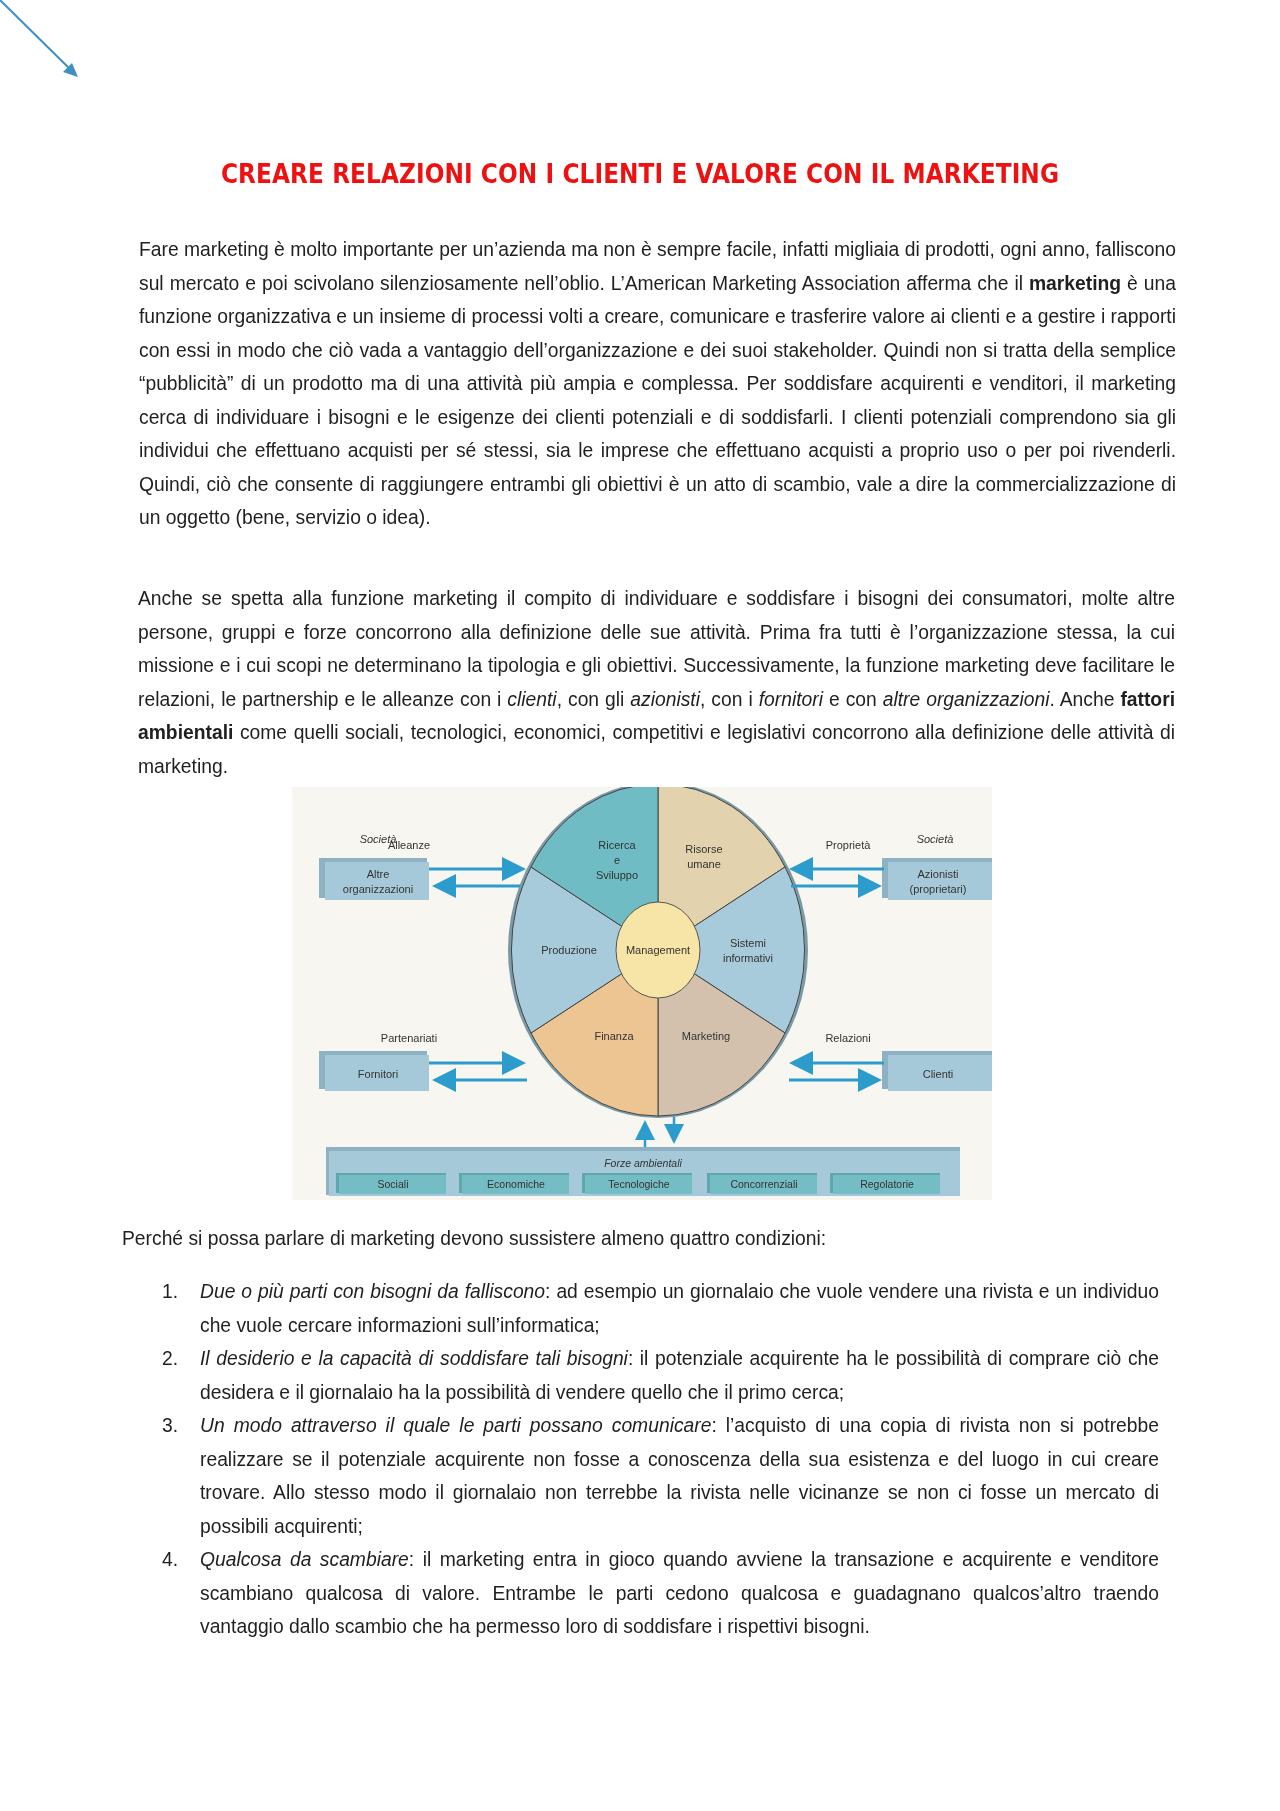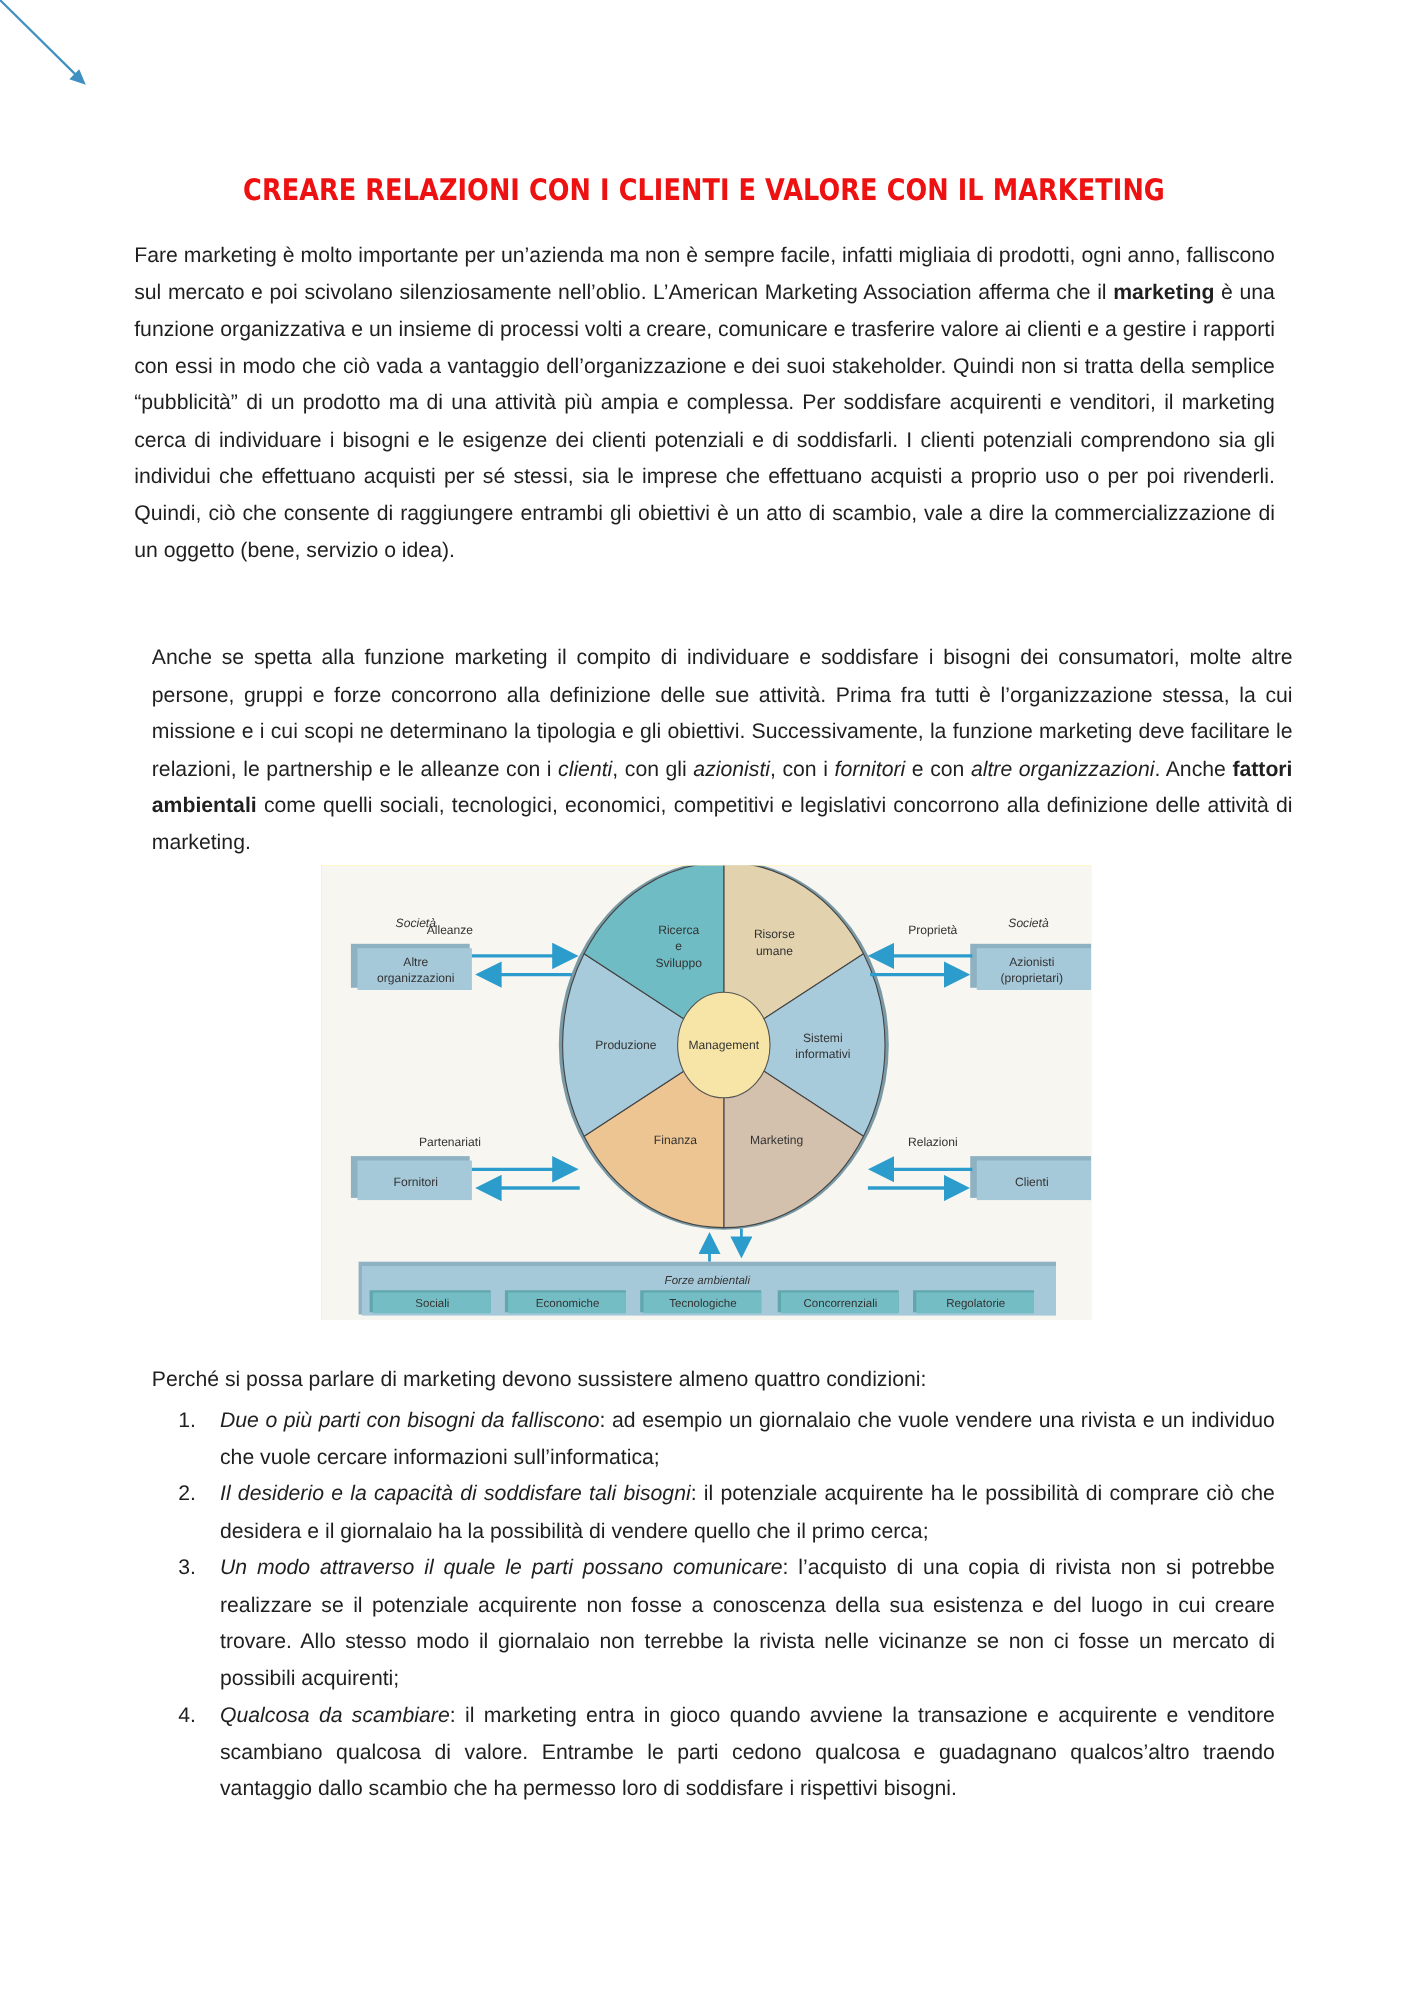--- a/index.html
+++ b/index.html
@@ -26,21 +26,21 @@
 </head>
 <body>
 
 <svg class="corner-arrow" viewBox="0 0 90 90">
   <line x1="0" y1="0" x2="72" y2="71" stroke="#3f8fc0" stroke-width="2"></line>
   <polygon points="78,77 63,72 72,63" fill="#3f8fc0"></polygon>
 </svg>
 
 <h1 class="page-title" style="margin:0;">CREARE RELAZIONI CON I CLIENTI E VALORE CON IL MARKETING</h1>
 
-<p class="body-text p1" style="margin:0;">
+<p class="body-text p1" style="margin:17px;">
   <span>Fare marketing è molto importante per un’azienda ma non è sempre facile, infatti migliaia di prodotti, ogni anno, falliscono sul mercato e poi scivolano silenziosamente nell’oblio. L’American Marketing Association afferma che il </span><b>marketing</b><span> è una funzione organizzativa e un insieme di processi volti a creare, comunicare e trasferire valore ai clienti e a gestire i rapporti con essi in modo che ciò vada a vantaggio dell’organizzazione e dei suoi stakeholder. Quindi non si tratta della semplice “pubblicità” di un prodotto ma di una attività più ampia e complessa. Per soddisfare acquirenti e venditori, il marketing cerca di individuare i bisogni e le esigenze dei clienti potenziali e di soddisfarli. I clienti potenziali comprendono sia gli individui che effettuano acquisti per sé stessi, sia le imprese che effettuano acquisti a proprio uso o per poi rivenderli. Quindi, ciò che consente di raggiungere entrambi gli obiettivi è un atto di scambio, vale a dire la commercializzazione di un oggetto (bene, servizio o idea).</span>
 </p>
 
 <p class="body-text p2" style="margin:16px;">
   <span>Anche se spetta alla funzione marketing il compito di individuare e soddisfare i bisogni dei consumatori, molte altre persone, gruppi e forze concorrono alla definizione delle sue attività. Prima fra tutti è l’organizzazione stessa, la cui missione e i cui scopi ne determinano la tipologia e gli obiettivi. Successivamente, la funzione marketing deve facilitare le relazioni, le partnership e le alleanze con i </span><i>clienti</i><span>, con gli </span><i>azionisti</i><span>, con i </span><i>fornitori</i><span> e con </span><i>altre organizzazioni</i><span>. Anche </span><b>fattori ambientali</b><span> come quelli sociali, tecnologici, economici, competitivi e legislativi concorrono alla definizione delle attività di marketing.</span>
 </p>
 
 <div class="diagram">
   <svg width="700" height="413" viewBox="0 0 700 413">
     <defs>
@@ -145,21 +145,21 @@
       </g>
       <g>
         <rect x="538" y="386" width="110" height="20" fill="#5fa6ad"></rect>
           <rect x="541" y="388" width="107" height="19" fill="#74bdc4"></rect>
         <text x="595" y="401" font-size="10.5" text-anchor="middle" fill="#333">Regolatorie</text>
       </g>
     </g>
   </svg>
 </div>
 
-<p class="body-text p3" style="margin:16px;">Perché si possa parlare di marketing devono sussistere almeno quattro condizioni:</p>
+<p class="body-text p3" style="margin:0;">Perché si possa parlare di marketing devono sussistere almeno quattro condizioni:</p>
 
 <ol class="list">
   <li>
     <span class="num">1.</span><i>Due o più parti con bisogni da falliscono</i><span>: ad esempio un giornalaio che vuole vendere una rivista e un individuo che vuole cercare informazioni sull’informatica;</span>
   </li>
   <li>
     <span class="num">2.</span><i>Il desiderio e la capacità di soddisfare tali bisogni</i><span>: il potenziale acquirente ha le possibilità di comprare ciò che desidera e il giornalaio ha la possibilità di vendere quello che il primo cerca;</span>
   </li>
   <li>
     <span class="num">3.</span><i>Un modo attraverso il quale le parti possano comunicare</i><span>: l’acquisto di una copia di rivista non si potrebbe realizzare se il potenziale acquirente non fosse a conoscenza della sua esistenza e del luogo in cui creare trovare. Allo stesso modo il giornalaio non terrebbe la rivista nelle vicinanze se non ci fosse un mercato di possibili acquirenti;</span>

